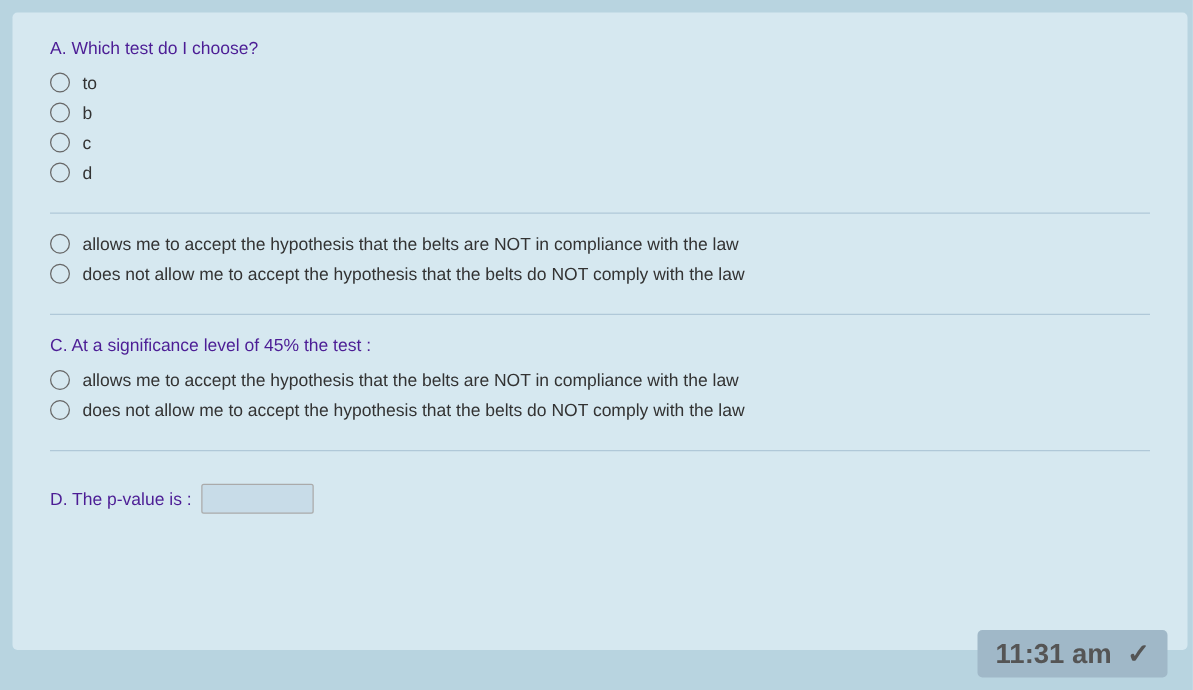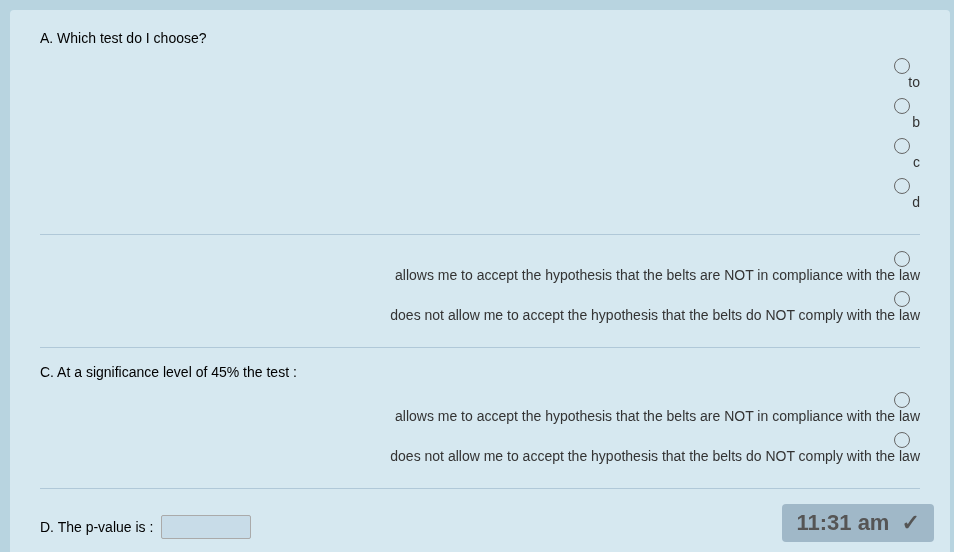--- a/index.html
+++ b/index.html
@@ -35,35 +35,34 @@
       min-height: 510px;
     }
 
     .question-block {
       margin-bottom: 24px;
     }
 
     .question-label {
       font-size: 14px;
       font-weight: normal;
-      color: #000000;
+      color: #4c1d95;
       margin-bottom: 12px;
     }
 
     .options-list {
       list-style: none;
       padding: 0;
     }
 
     .options-list li {
       display: flex;
-      align-items: flex-end;
+      align-items: flex-start;
       margin-bottom: 8px;
       font-size: 14px;
-      flex-direction: column;
     }
 
     .radio-btn {
       width: 16px;
       height: 16px;
       border-radius: 50%;
       border: 1.5px solid #666;
       background: transparent;
       margin-right: 10px;
       flex-shrink: 0;

